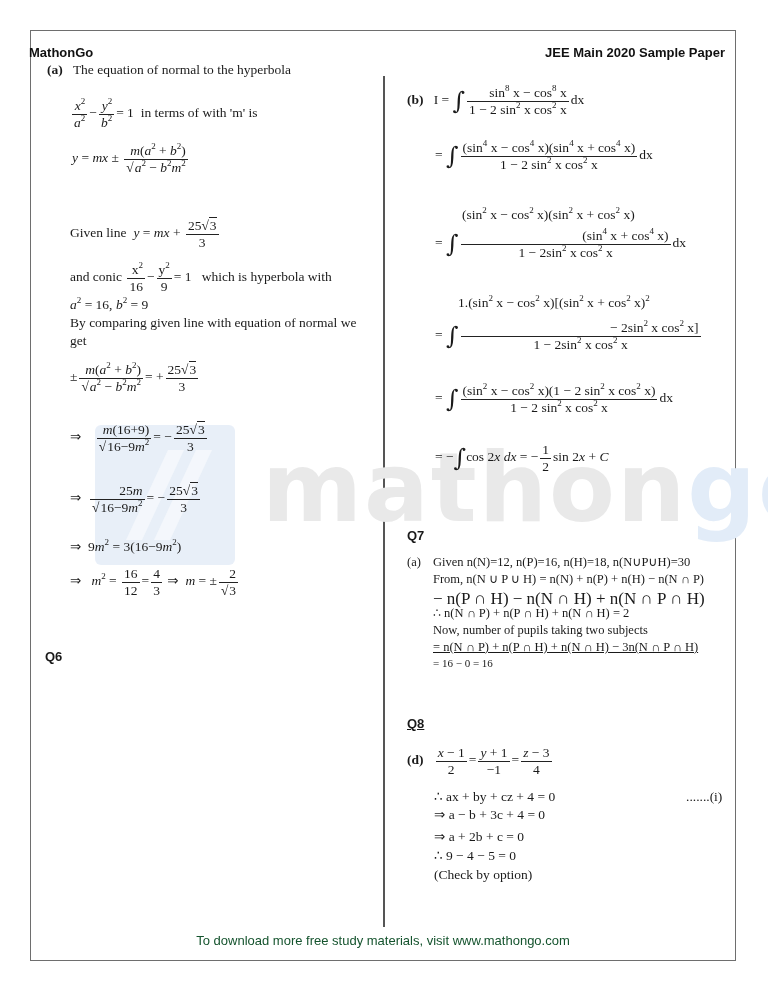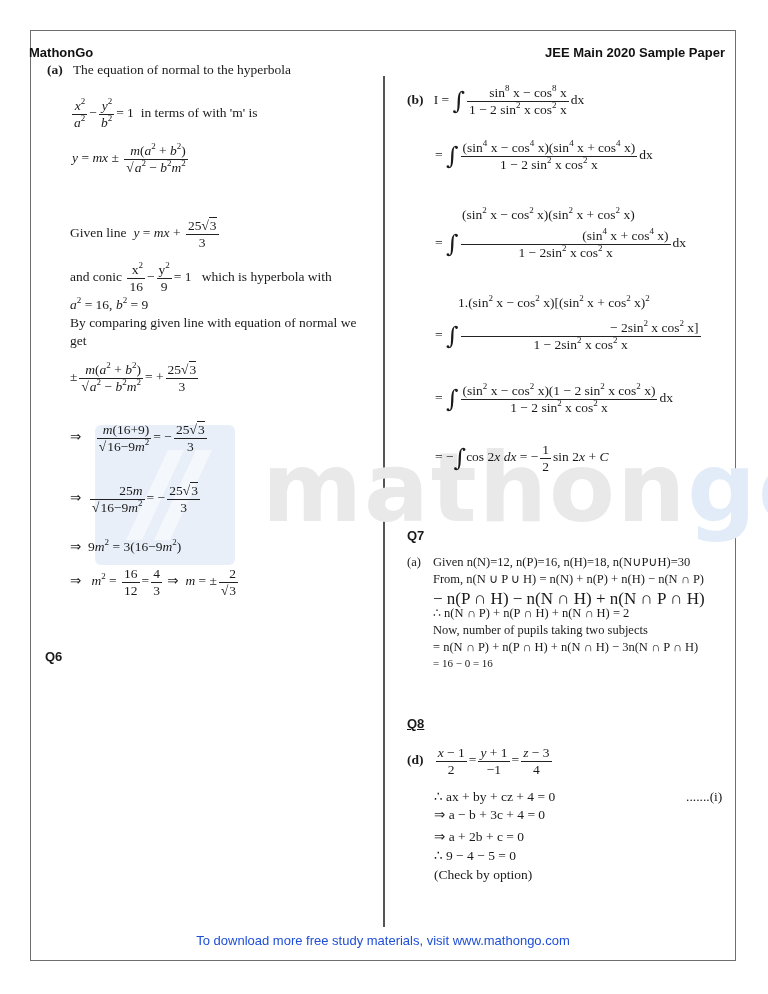--- a/index.html
+++ b/index.html
@@ -4,21 +4,21 @@
 <style>
   html, body { margin:0; padding:0; background:#ffffff; }
   body { width:768px; height:994px; position:relative; overflow:hidden;
          font-family:"Liberation Serif", serif; color:#1a1a1a; }
   .page-border { position:absolute; left:30px; top:30px; width:706px; height:931px;
                  border:1px solid #6e6e6e; box-sizing:border-box; }
   .hdr { position:absolute; top:45px; font-family:"Liberation Sans", sans-serif;
          font-weight:bold; font-size:13px; color:#111; }
   .divider { position:absolute; left:383px; top:76px; width:2px; height:851px; background:#555; }
   .footer { position:absolute; top:933px; left:30px; width:706px; text-align:center;
-            font-family:"Liberation Sans", sans-serif; font-size:13px; color:#1d4ed8; }
+            font-family:"Liberation Sans", sans-serif; font-size:13px; color:#14532d; }
   
   .wm-logo { position:absolute; left:95px; top:425px; width:140px; height:140px;
              background:#e6eef8; border-radius:6px; opacity:0.9; }
   .wm-logo .slash { position:absolute; top:25px; width:16px; height:90px; background:#f3f7fc;
                     transform:skewX(-25deg); }
   .wm-text { position:absolute; left:262px; top:440px; font-family:"DejaVu Sans", sans-serif;
              font-weight:bold; font-size:96px; letter-spacing:2px; color:#e9e9e9; line-height:1; }
   .wm-text .blue { color:#e2ecf8; }
 
   .content { position:absolute; z-index:2; }
@@ -133,21 +133,21 @@
   </div>
 
   <div class="qhead" style="left:407px; top:528px;">Q7</div>
 
   <div class="line" style="left:407px; top:556px; font-size:12.5px;">(a)</div>
   <div class="line" style="left:433px; top:556px; font-size:12.5px;">Given n(N)=12, n(P)=16, n(H)=18, n(N∪P∪H)=30</div>
   <div class="line" style="left:433px; top:573px; font-size:12.5px;">From, n(N ∪ P ∪ H) = n(N) + n(P) + n(H) − n(N ∩ P)</div>
   <div class="line" style="left:433px; top:590px; font-size:17px;">− n(P ∩ H) − n(N ∩ H) + n(N ∩ P ∩ H)</div>
   <div class="line" style="left:433px; top:607px; font-size:12.5px;">∴   n(N ∩ P) + n(P ∩ H) + n(N ∩ H) = 2</div>
   <div class="line" style="left:433px; top:624px; font-size:12.5px;">Now, number of pupils taking two subjects</div>
-  <div class="line" style="left:433px; top:641px; font-size:12.5px;">= n(N ∩ P) + n(P ∩ H) + n(N ∩ H) − 3n(N ∩ P ∩ H)</div>
+  <div class="line" style="left:433px; top:641px; font-size:12.5px;text-decoration:underline;">= n(N ∩ P) + n(P ∩ H) + n(N ∩ H) − 3n(N ∩ P ∩ H)</div>
   <div class="line" style="left:433px; top:658px; font-size:11px;">= 16 − 0 = 16</div>
 
   <div class="qhead" style="left:407px; top:716px;text-decoration:underline;">Q8</div>
 
   <div class="line" style="left:407px; top:745px;">
     <span class="label">(d)</span>&nbsp;&nbsp;&nbsp;<span class="frac"><span class="num"><i class="v">x</i> − 1</span><span>2</span></span>=<span class="frac"><span class="num"><i class="v">y</i> + 1</span><span>−1</span></span>=<span class="frac"><span class="num"><i class="v">z</i> − 3</span><span>4</span></span>
   </div>
 
   <div class="line" style="left:434px; top:790px;">∴ ax + by + cz + 4 = 0</div>
   <div class="line" style="left:686px; top:790px;">.......(i)</div>

